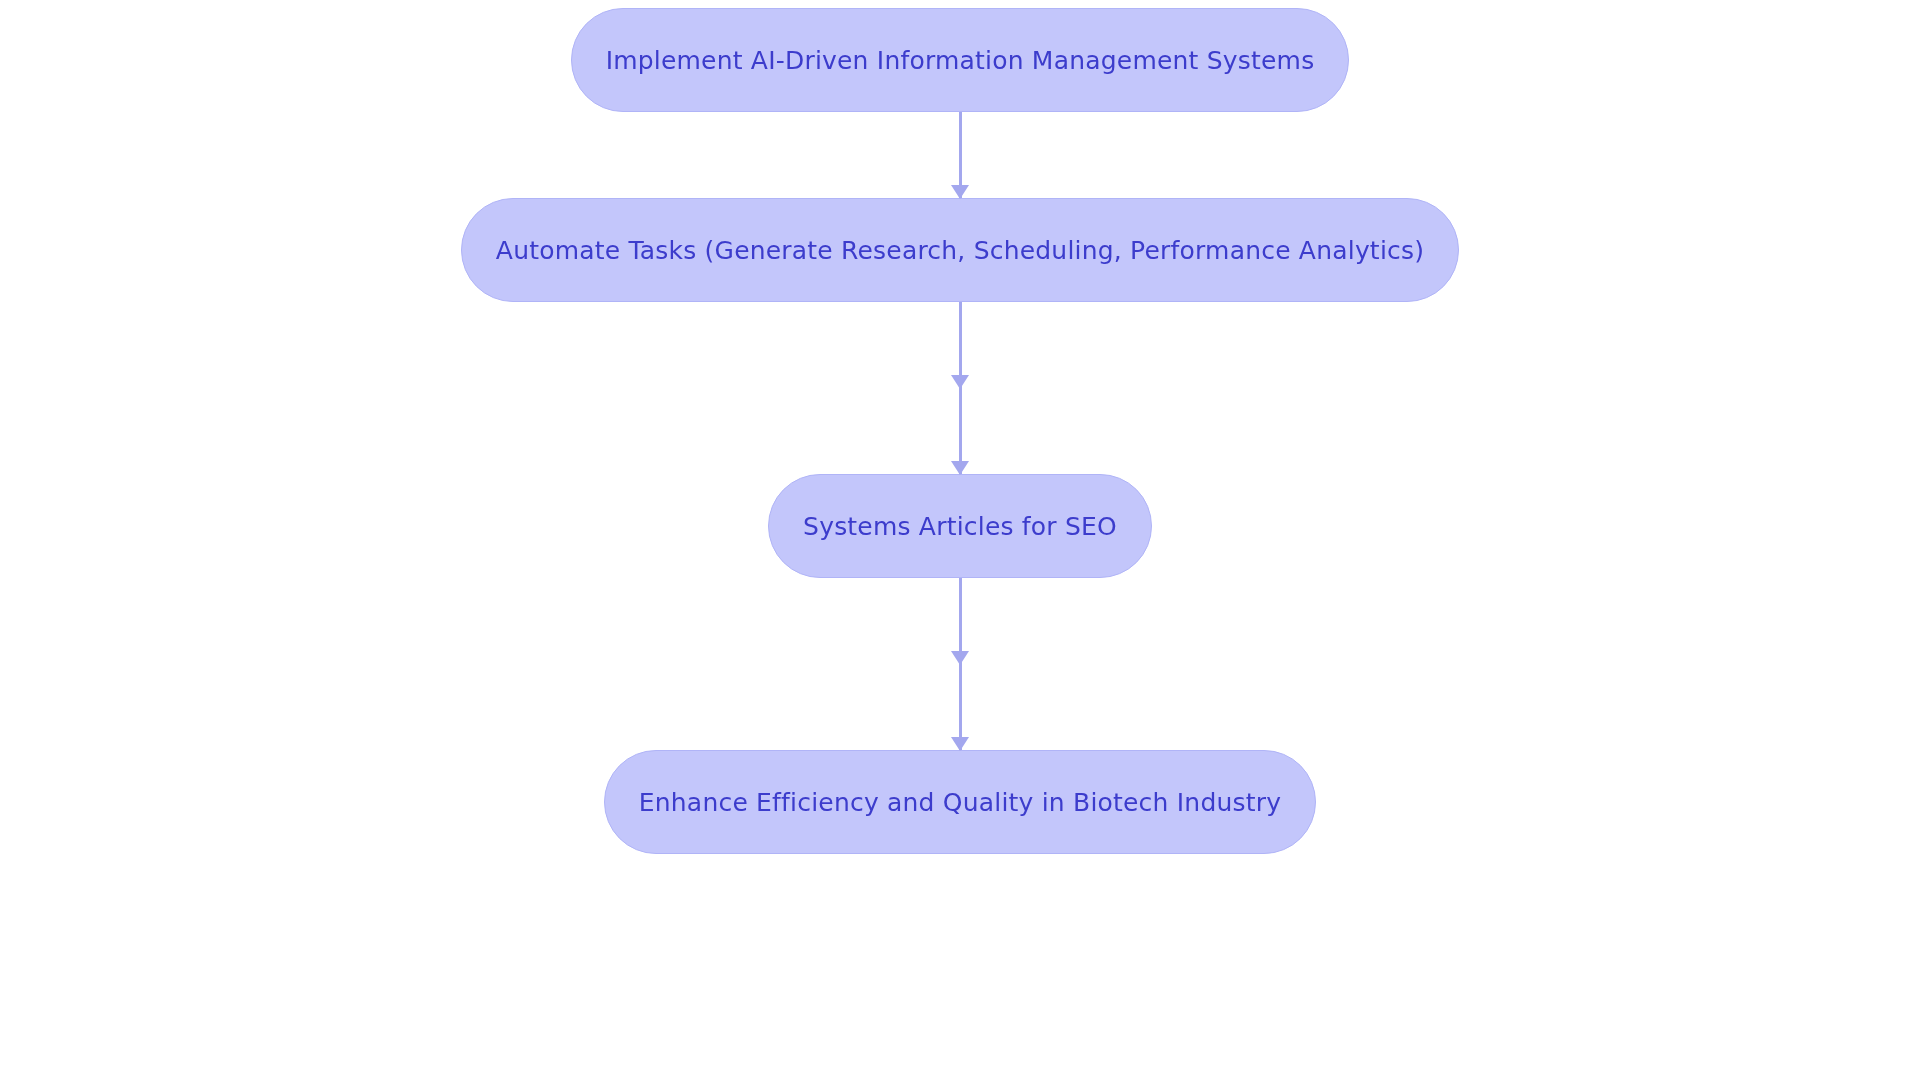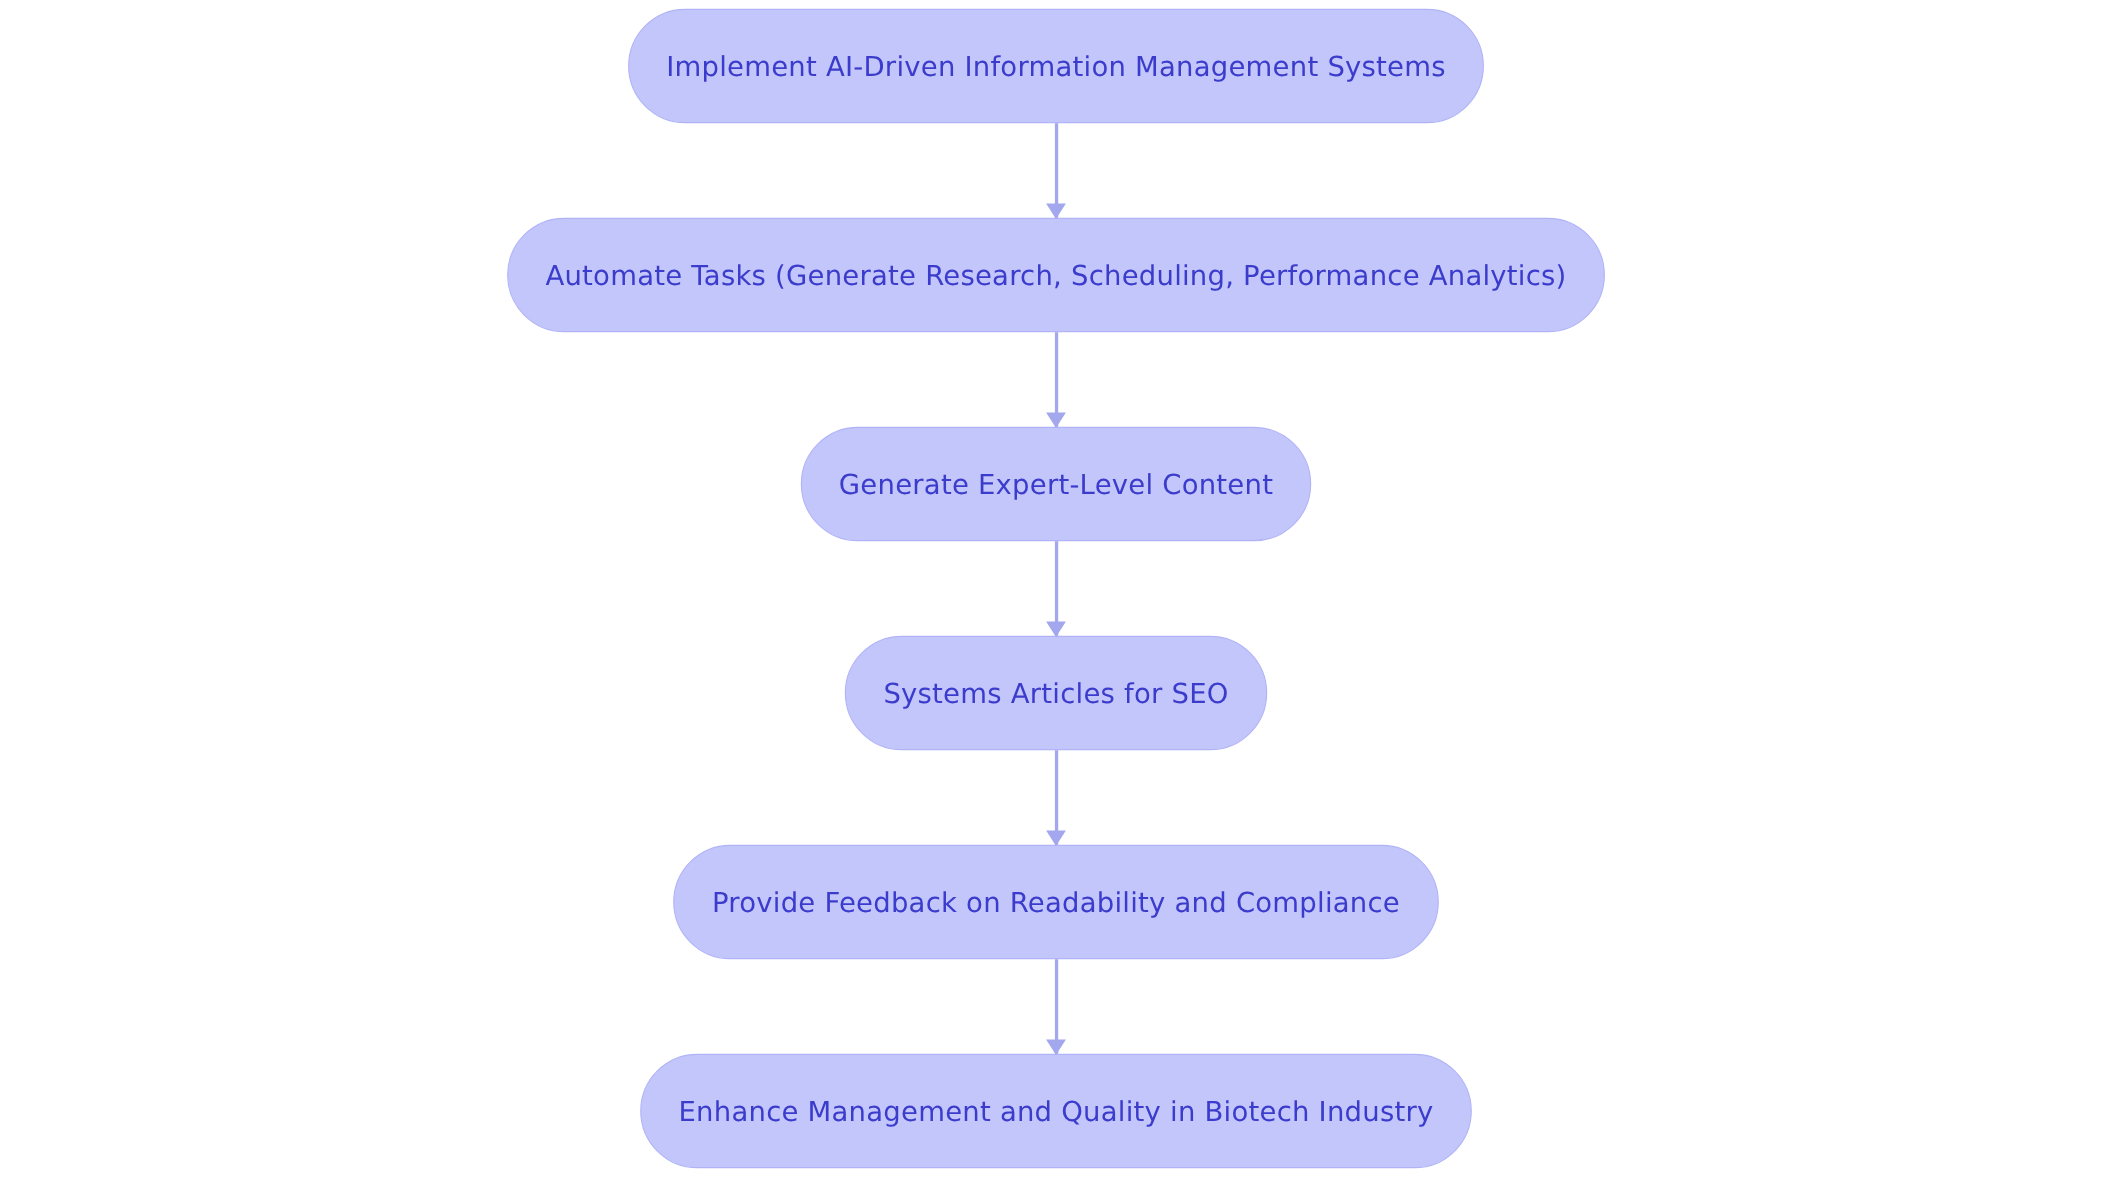--- a/index.html
+++ b/index.html
@@ -79,44 +79,38 @@
 
   <div class="node">
     <span>Automate Tasks (Generate Research, Scheduling, Performance Analytics)</span>
   </div>
 
   <div class="connector">
     <div class="line"></div>
     <div class="arrow-head"></div>
   </div>
 
-  <div class="node">
-    <span>Generate Expert-Level Content</span>
-  </div>
 
   <div class="connector">
     <div class="line"></div>
     <div class="arrow-head"></div>
   </div>
 
   <div class="node">
     <span>Systems Articles for SEO</span>
   </div>
 
   <div class="connector">
     <div class="line"></div>
     <div class="arrow-head"></div>
   </div>
 
-  <div class="node">
-    <span>Provide Feedback on Readability and Compliance</span>
-  </div>
 
   <div class="connector">
     <div class="line"></div>
     <div class="arrow-head"></div>
   </div>
 
   <div class="node">
-    <span>Enhance Management and Quality in Biotech Industry</span>
+    <span>Enhance Efficiency and Quality in Biotech Industry</span>
   </div>
 
 </div>
 
 </body></html>

